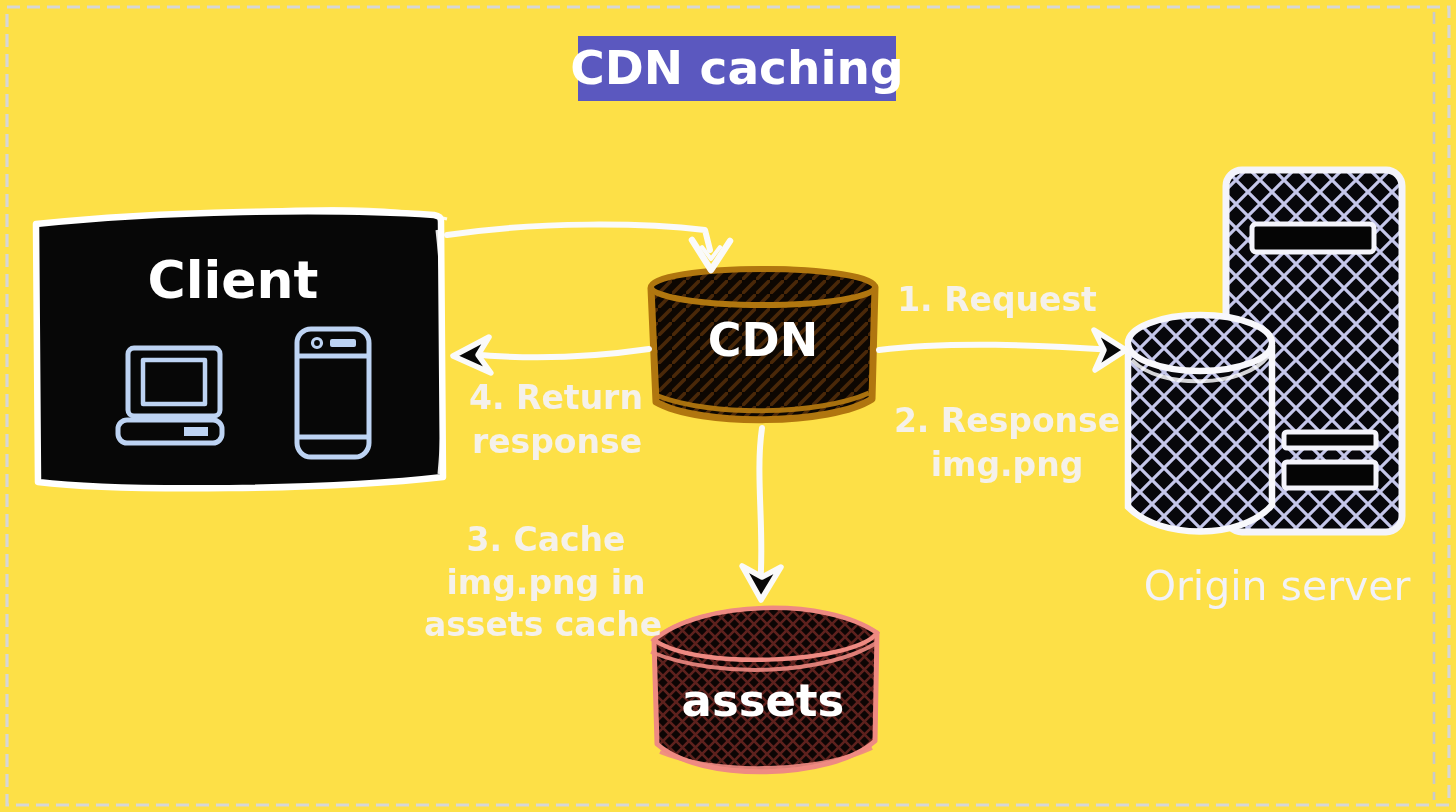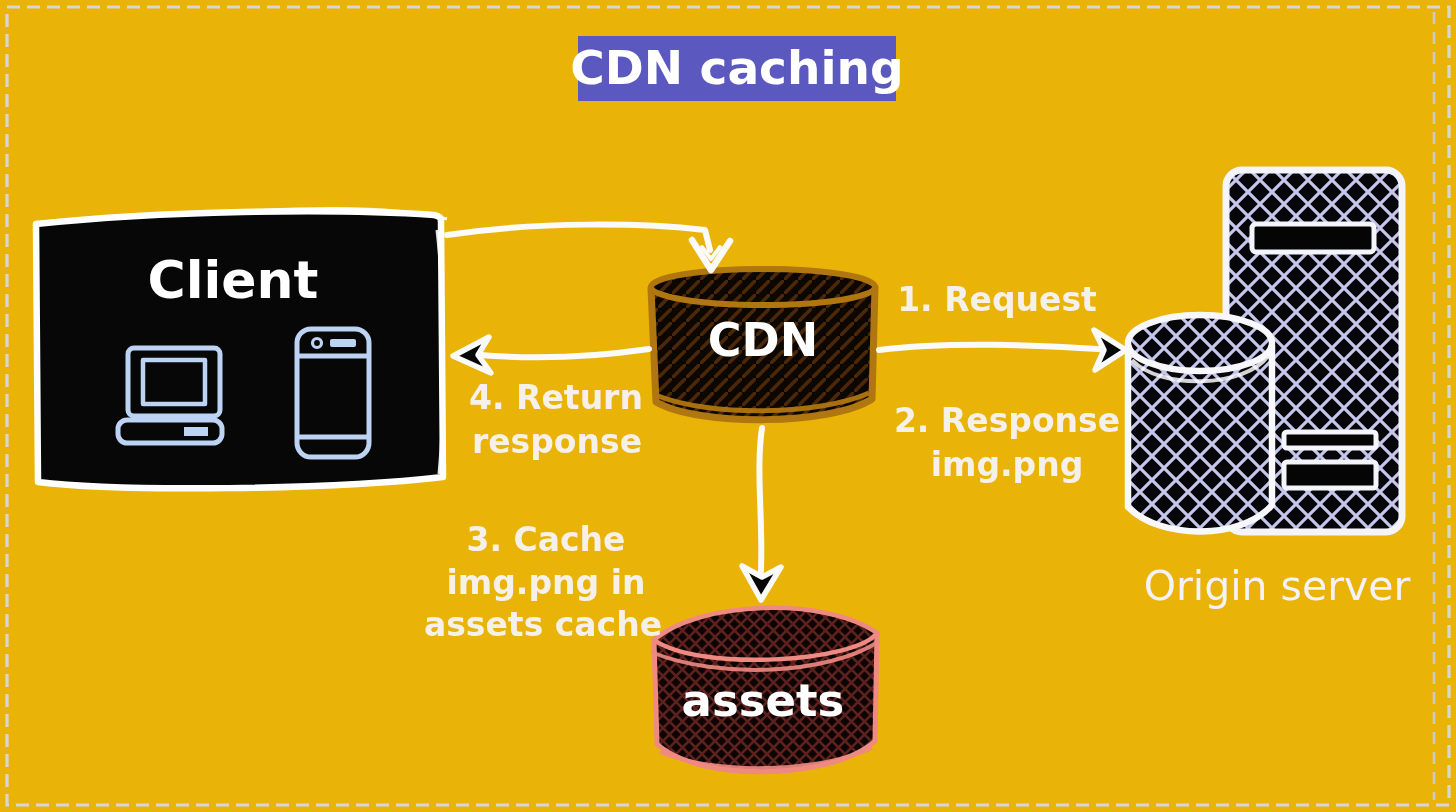--- a/index.html
+++ b/index.html
@@ -8,21 +8,21 @@
     background: #000000;
     width: 1456px;
     height: 812px;
     overflow: hidden;
     font-family: "DejaVu Sans", sans-serif;
   }
   .stage {
     position: relative;
     width: 1456px;
     height: 812px;
-    background: #eab308;
+    background: #fde047;
   }
   svg text {
     font-family: "DejaVu Sans", sans-serif;
   }
   .flow-label {
     font-size: 33px;
     font-weight: 600;
     fill: #f5f1ea;
     text-anchor: middle;
   }

